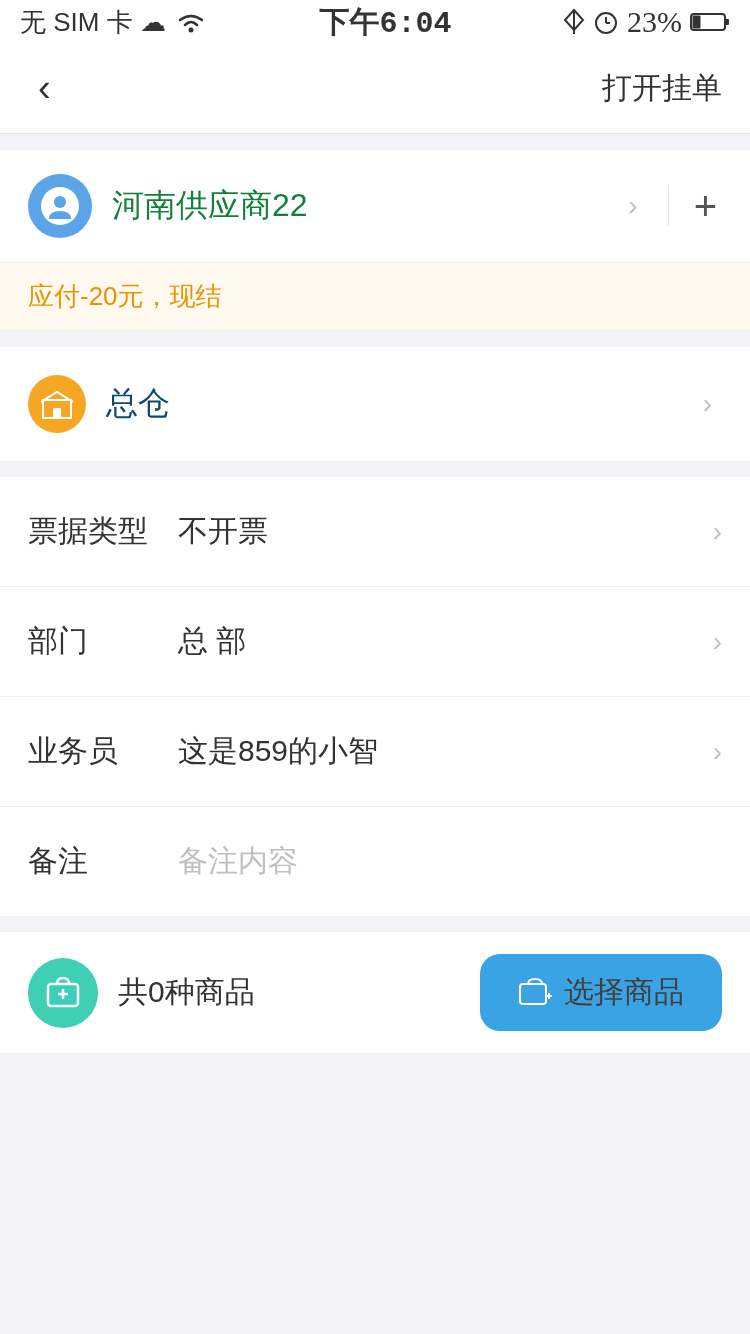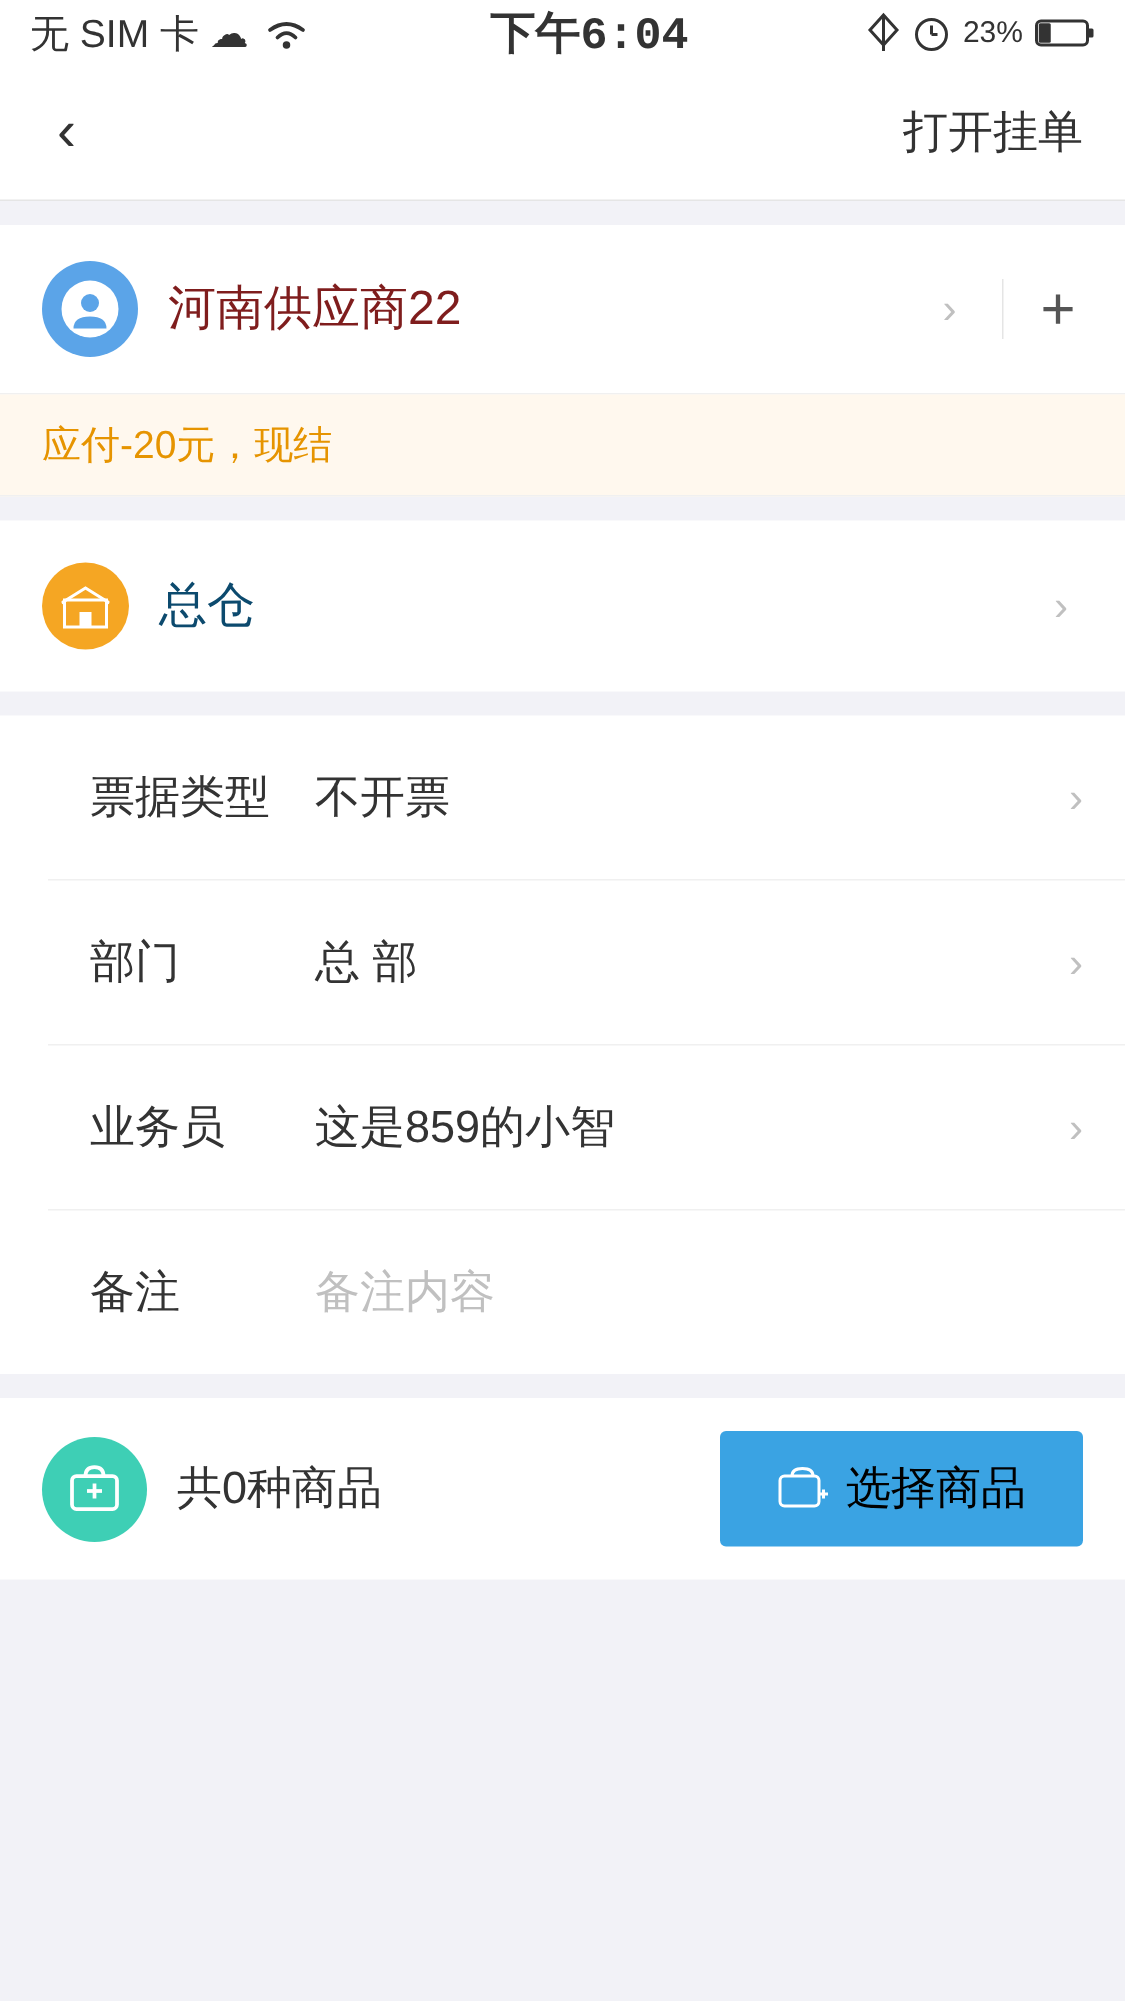--- a/index.html
+++ b/index.html
@@ -21,21 +21,21 @@
       display: flex;
       align-items: center;
       justify-content: space-between;
       padding: 0 20px;
       font-size: 26px;
       color: #333;
       text-align: right;
     }
     .status-left { display: flex; align-items: center; gap: 8px; }
     .status-center { font-size: 30px; font-weight: 600; font-family: Liberation Mono, monospace; }
-    .status-right { display: flex; align-items: center; gap: 8px; font-size: 20px; }
+    .status-right { display: flex; align-items: center; gap: 8px; font-size: 30px; font-family: Liberation Serif, serif; }
 
     
     .nav-bar {
       width: 100%;
       height: 90px;
       background: #fff;
       display: flex;
       align-items: center;
       justify-content: space-between;
       padding: 0 28px;
@@ -93,21 +93,21 @@
       height: 38px;
       border-radius: 50%;
       background: #fff;
       display: flex;
       align-items: center;
       justify-content: center;
     }
     .supplier-name {
       flex: 1;
       font-size: 32px;
-      color: #7f1d1d;
+      color: #15803d;
     }
     .chevron-right {
       color: #c0c0c0;
       font-size: 28px;
       margin-right: 10px;
     }
     .divider-v {
       width: 1px;
       height: 40px;
       background: #e5e5e5;
@@ -152,21 +152,20 @@
     .warehouse-name {
       flex: 1;
       font-size: 32px;
       color: #0c4a6e;
     }
 
     
     .form-card {
       background: #fff;
       margin-bottom: 16px;
-      padding-left: 32px;
     }
     .form-row {
       display: flex;
       align-items: center;
       padding: 34px 28px;
       border-bottom: 1px solid #f0f0f0;
       cursor: pointer;
     }
     .form-row:last-child {
       border-bottom: none;
@@ -220,23 +219,23 @@
       margin-right: 20px;
       flex-shrink: 0;
     }
     .cart-count {
       flex: 1;
       font-size: 30px;
       color: #333;
     }
     .select-btn {
       background: #3aa3e3;
-      color: #000000;
+      color: #404040;
       border: none;
-      border-radius: 4px;
+      border-radius: 20px;
       padding: 18px 38px;
       font-size: 30px;
       cursor: pointer;
       display: flex;
       align-items: center;
       gap: 12px;
     }
 
     
     svg { display: block; }

